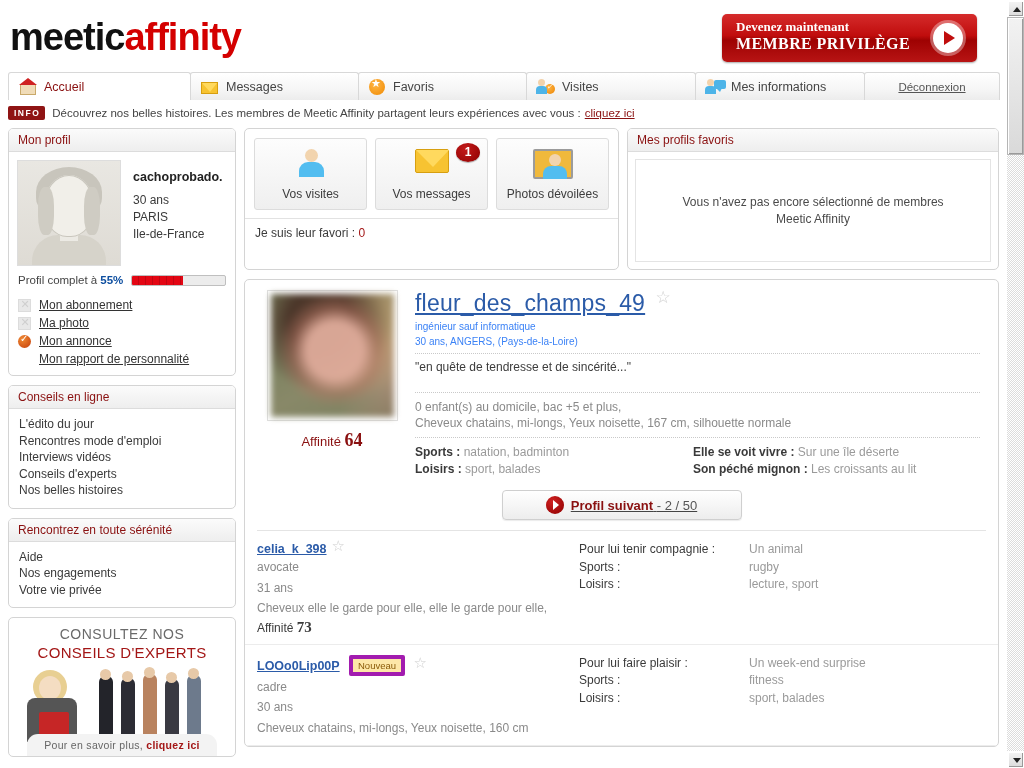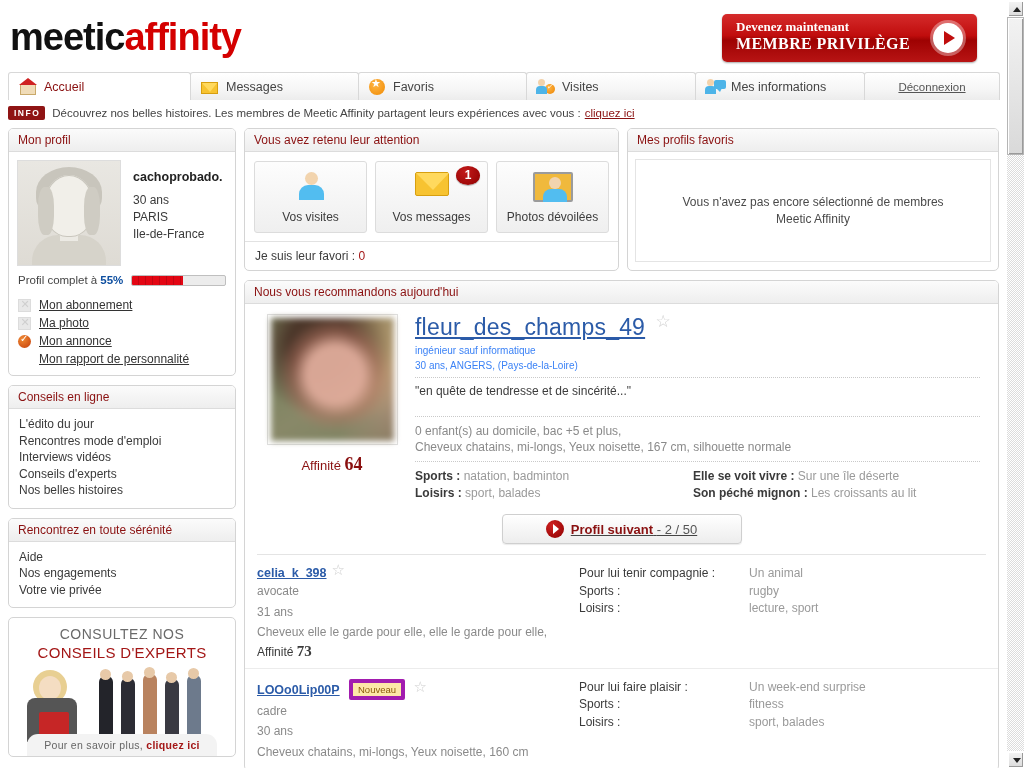--- a/index.html
+++ b/index.html
@@ -390,21 +390,20 @@
           <b>cliquez ici</b>
         </div>
       </div>
 
     </div>
 
     <div class="colR">
 
       <div class="toprow">
         <div class="panel box-att">
-          <div class="ph">Vous avez retenu leur attention</div>
           <div class="tiles">
             <div class="tile">
               <div class="gfx"><span class="t-person"><i class="h"></i><i class="b"></i></span></div>
               <div class="cap">Vos visites</div>
             </div>
             <div class="tile">
               <div class="gfx"><span class="t-mail"></span></div>
               <div class="badge1">1</div>
               <div class="cap">Vos messages</div>
             </div>
@@ -424,21 +423,20 @@
           <div class="favbox-inner">
             <div>
               <div>Vous n'avez pas encore sélectionné de membres</div>
               <div>Meetic Affinity</div>
             </div>
           </div>
         </div>
       </div>
 
       <div class="panel">
-        <div class="ph">Nous vous recommandons aujourd'hui</div>
 
         <div class="rec">
           <div class="rec-photo-wrap">
             <div class="rec-photo">
                   <i></i>
                 </div>
             <div class="aff">
               <span>Affinité</span>
               <b>64</b>
             </div>

